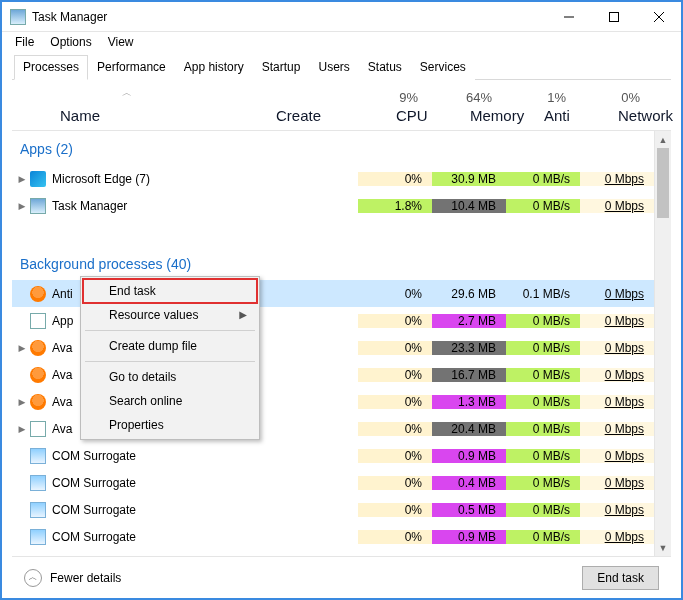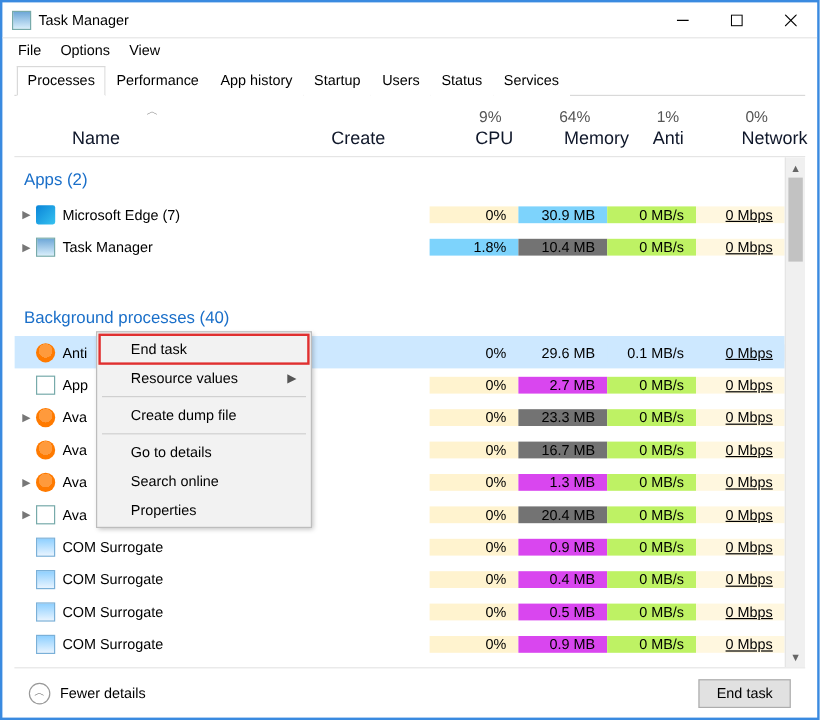--- a/index.html
+++ b/index.html
@@ -27,21 +27,21 @@
   .row { display: flex; align-items: center; height: 27px; }
   .row .expand { width: 14px; text-align: center; color: #777; font-size: 9px; padding-left: 6px; }
   .row .picon { width: 16px; height: 16px; margin: 0 6px 0 4px; flex: 0 0 16px; }
   .row .pname { flex: 1; font-size: 12px; white-space: nowrap; overflow: hidden; }
   .row .c { width: 74px; text-align: right; padding-right: 10px; font-size: 12px; }
   .row .c.cpu   { background: #fff3cf; }
   .row .c.mem   { background: #d946ef; }
   .row .c.disk  { background: #bef264; }
   .row .c.net   { background: #fff7df; text-decoration: underline; }
   .row .c.mem2  { background: #737373; }
-  .row .c.peak  { background: #7dd3fc; }
+  .row .c.peak  { background: #bef264; }
   .row.sel { background: #cde8ff; }
   .row.sel .c { background: #cde8ff !important; }
   .scrollbar { width: 17px; background: #f0f0f0; position: relative; border-left: 1px solid #e5e5e5; }
   .scrollbar .up, .scrollbar .down { height: 17px; display: flex; align-items: center; justify-content: center; color: #666; font-size: 9px; }
   .scrollbar .thumb { position: absolute; left: 2px; right: 2px; top: 17px; height: 70px; background: #c2c2c2; }
   .footer { height: 42px; border-top: 1px solid #e5e5e5; display: flex; align-items: center; padding: 0 12px; margin: 0 10px; }
   .fewer { display: flex; align-items: center; gap: 8px; font-size: 12px; flex: 1; }
   .fewer .circ { width: 18px; height: 18px; border: 1px solid #999; border-radius: 50%; display: flex; align-items: center; justify-content: center; font-size: 9px; color: #666; }
   .endtask-btn { border: 1px solid #adadad; background: #e1e1e1; padding: 4px 14px; font-size: 12px; }
   .context-menu { position: absolute; left: 80px; top: 276px; width: 180px; background: #f2f2f2; border: 1px solid #bdbdbd; box-shadow: 2px 2px 4px rgba(0,0,0,0.25); padding: 2px; z-index: 100; }

